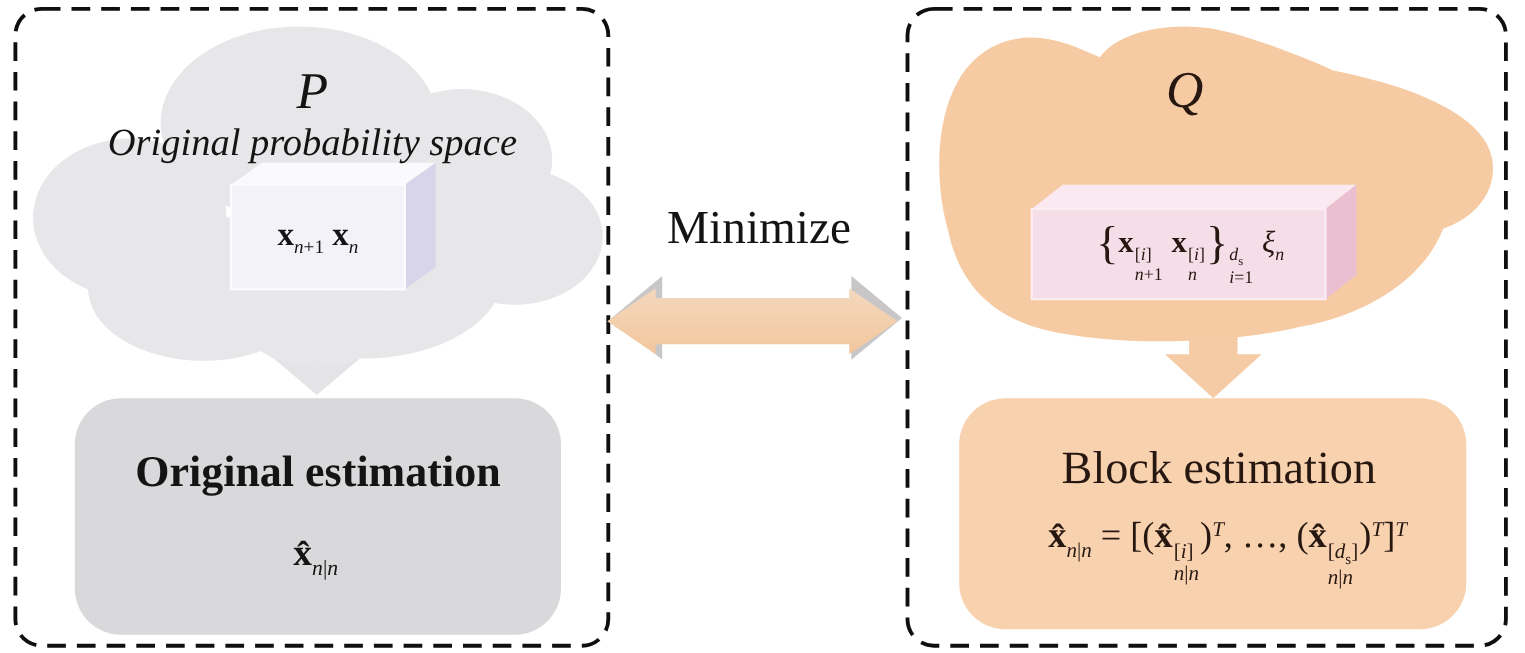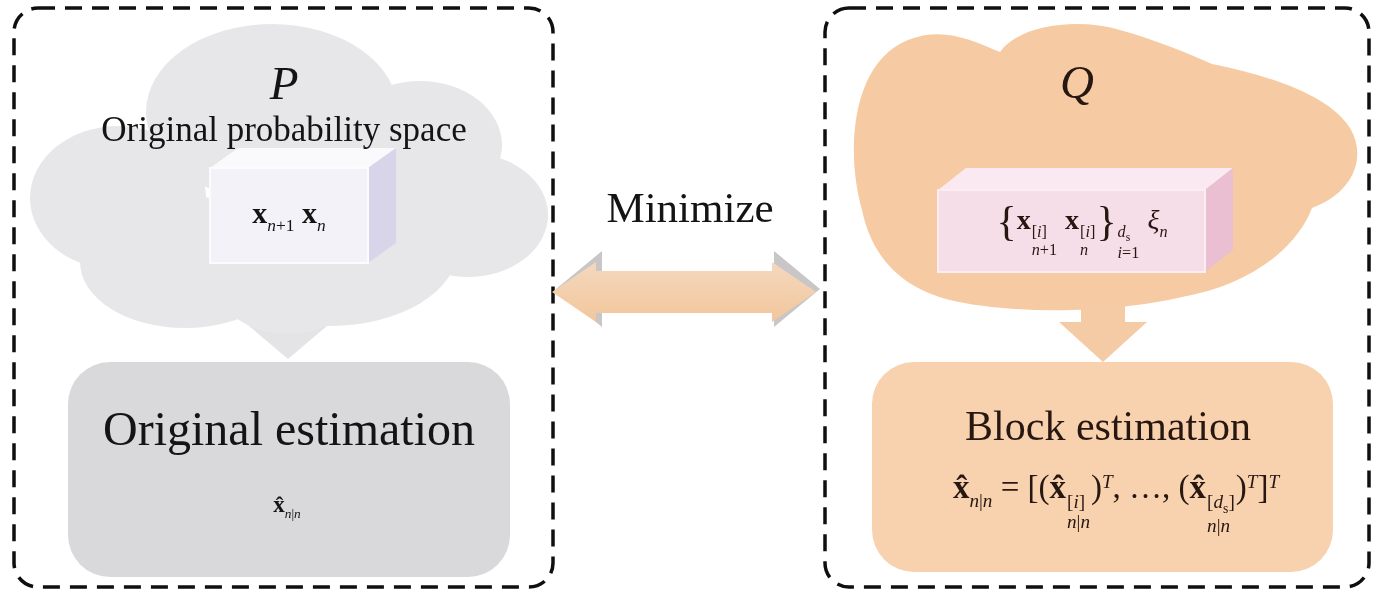--- a/index.html
+++ b/index.html
@@ -16,27 +16,27 @@
     position:absolute;
     transform:translate(-50%,-50%);
     white-space:nowrap;
     text-align:center;
     color:#151310;
     font-family:"Liberation Serif","DejaVu Serif",serif;
   }
   .ink-left{color:#141414;}
   .ink-right{color:#271711;}
   .symbol{font-style:italic;font-size:47px;}
-  .space-label{font-size:35px;}
+  .space-label{font-size:35px;font-style:italic;}
   .space-label-r{font-size:36px;}
   .box-formula{font-size:30px;text-align:center;}
   .box-formula-r{font-size:28px;}
-  .estimation-title{font-size:48px;}
+  .estimation-title{font-size:40px;font-weight:bold;}
   .estimation-title-r{font-size:42px;}
-  .estimation-formula{font-size:23px;}
+  .estimation-formula{font-size:34px;}
   .estimation-formula-r{font-size:33px;}
   .minimize{font-size:43px;line-height:56px;font-family:Liberation Serif, serif;}
   
   .sb{font-size:0.58em;vertical-align:-0.45em;font-style:normal;}
   .sp{font-size:0.58em;vertical-align:0.55em;font-style:normal;}
   .ss{
     display:inline-flex;flex-direction:column;align-items:flex-start;
     font-size:0.58em;line-height:1.08;vertical-align:-0.5em;margin:0 1px;
     font-style:normal;
   }

